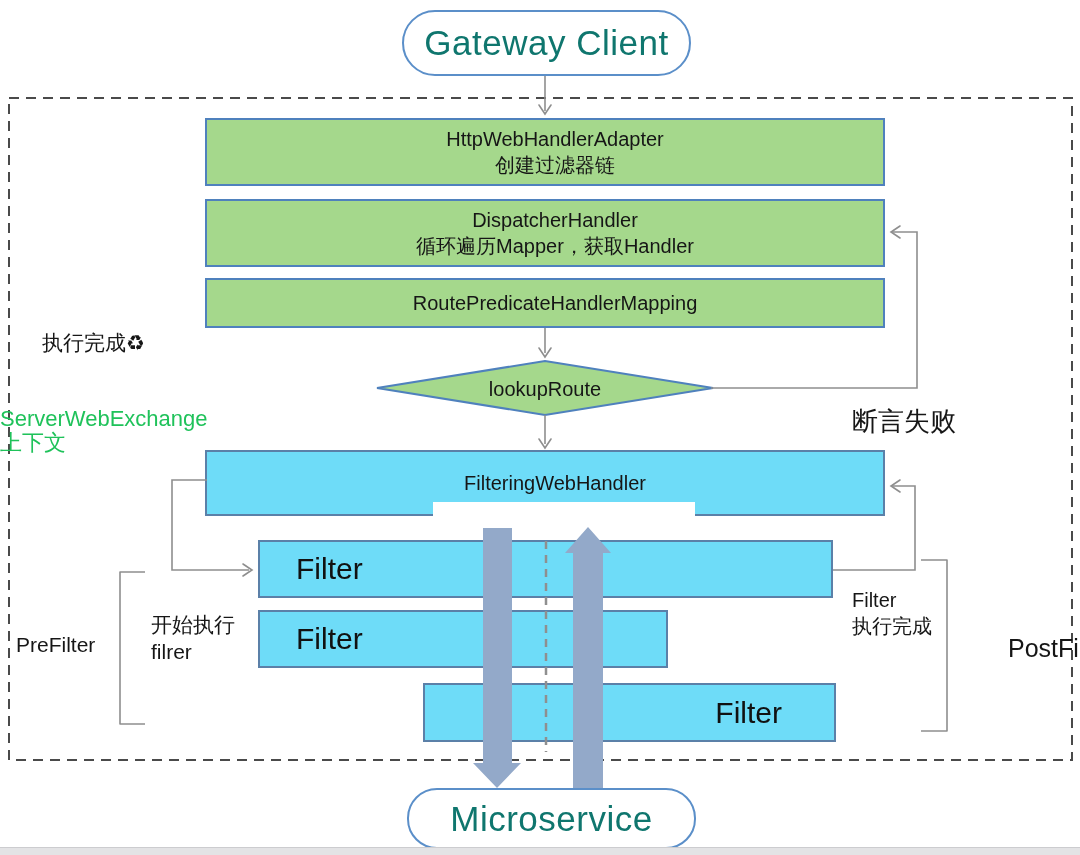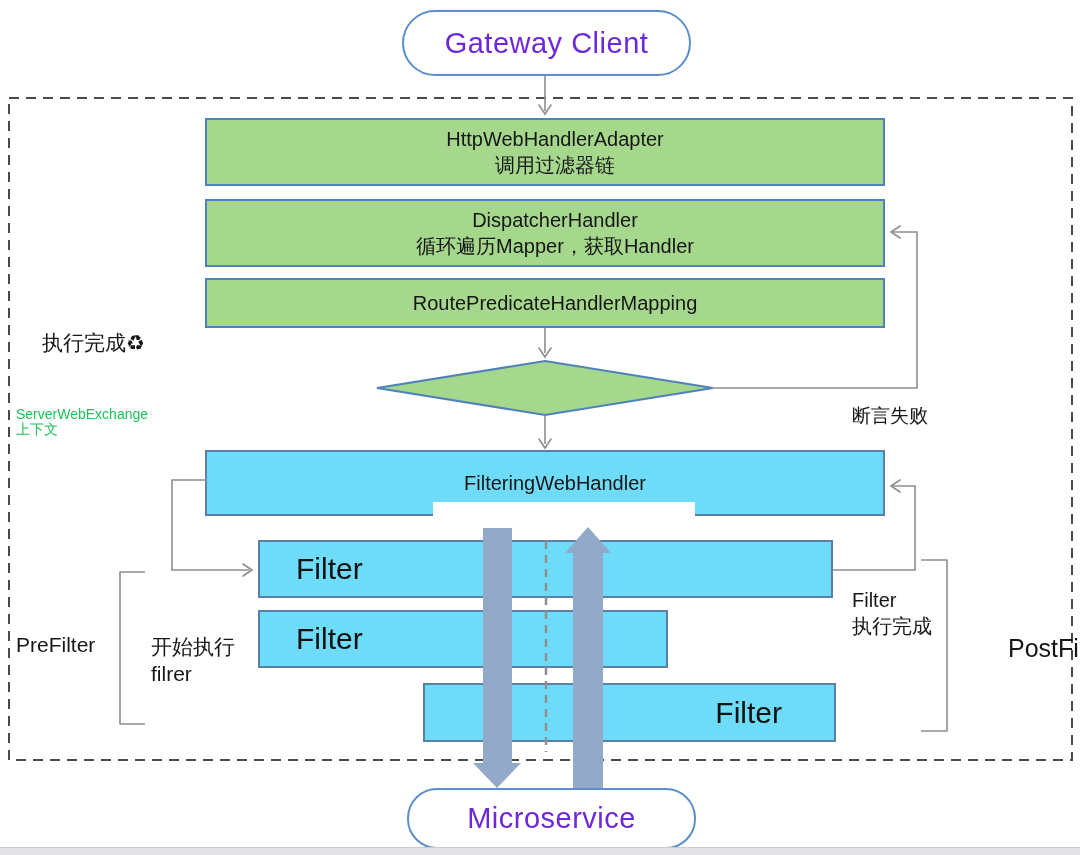--- a/index.html
+++ b/index.html
@@ -4,21 +4,21 @@
 <style>
   html,body{margin:0;padding:0;background:#ffffff;}
   .canvas{
     position:relative;width:1080px;height:855px;background:#ffffff;
     font-family:"Liberation Sans","DejaVu Sans",sans-serif;
     color:#1b1b1b;overflow:hidden;
   }
   .pill{
     position:absolute;background:#fff;border:2px solid var(--pill-border);
     border-radius:34px;display:flex;align-items:center;justify-content:center;
-    font-size:29px;color:#6d28d9;letter-spacing:.5px;
+    font-size:35px;color:#0f766e;letter-spacing:.5px;
   }
   .box{
     position:absolute;display:flex;flex-direction:column;align-items:center;
     justify-content:center;text-align:center;line-height:1.32;box-sizing:border-box;padding-left:20px;
   }
   .box.green{background:var(--green-fill);border:2px solid var(--green-border);}
   .box.cyan{background:var(--cyan-fill);border:2px solid var(--cyan-border);gap:34px;}
   .box .ttl,.box .sub{font-size:20px;color:#161616;}
   .filter{
     position:absolute;background:var(--cyan-fill);border:2px solid var(--cyan-border);
@@ -37,21 +37,21 @@
     background:#e3e3e5;border-top:1px solid #cccccf;
   }
 </style>
 </head>
 <body>
 
 <div class="canvas">
 
   <div class="box green" style="left:205px;top:118px;width:680px;height:68px;">
     <div class="ttl">HttpWebHandlerAdapter</div>
-    <div class="sub">调用过滤器链</div>
+    <div class="sub">创建过滤器链</div>
   </div>
 
   <div class="box green" style="left:205px;top:278px;width:680px;height:50px;">
     <div class="ttl">RoutePredicateHandlerMapping</div>
   </div>
 
   <div class="box green" style="left:205px;top:199px;width:680px;height:68px;">
     <div class="ttl">DispatcherHandler</div>
     <div class="sub">循环遍历Mapper，获取Handler</div>
   </div>
@@ -107,29 +107,30 @@
     <path class="bigarrow" d="M573,790 L573,553 L565,553 L588,527 L611,553 L603,553 L603,790 Z"></path>
   </svg>
 
   <div class="pill" style="left:402px;top:10px;width:285px;height:62px;">
     <span>Gateway Client</span>
   </div>
   <div class="pill" style="left:407px;top:788px;width:285px;height:57px;border-radius:30px;">
     <span>Microservice</span>
   </div>
 
+  <div class="lbl black" style="left:445px;top:377px;width:200px;text-align:center;font-size:20px;">lookupRoute</div>
 
   <div class="lbl black" style="left:42px;top:330px;font-size:21px;"><span>执行完成♻</span><br></div>
 
-  <div class="lbl green" style="left:16px;top:407px;font-size:14px;line-height:1.1;"><span>ServerWebExchange</span><br><span>上下文</span></div>
+  <div class="lbl green" style="left:0;top:407px;font-size:22px;line-height:1.1;"><span>ServerWebExchange</span><br><span>上下文</span></div>
 
-  <div class="lbl black" style="left:852px;top:405px;font-size:19px;font-family:Liberation Mono, monospace;">断言失败</div>
+  <div class="lbl black" style="left:852px;top:405px;font-size:26px;">断言失败</div>
 
   <div class="lbl black" style="left:16px;top:632px;font-size:21px;">PreFilter</div>
 
-  <div class="lbl black" style="left:151px;top:634px;font-size:21px;"><span>开始执行</span><br><span>filrer</span></div>
+  <div class="lbl black" style="left:151px;top:612px;font-size:21px;"><span>开始执行</span><br><span>filrer</span></div>
 
   <div class="lbl black" style="left:852px;top:588px;font-size:20px;"><span>Filter</span><br><span>执行完成</span></div>
 
   <div class="lbl black" style="left:1008px;top:632px;font-size:25px;">PostFilter</div>
 
   <div class="bottom-edge"></div>
 </div>
 
 </body></html>

